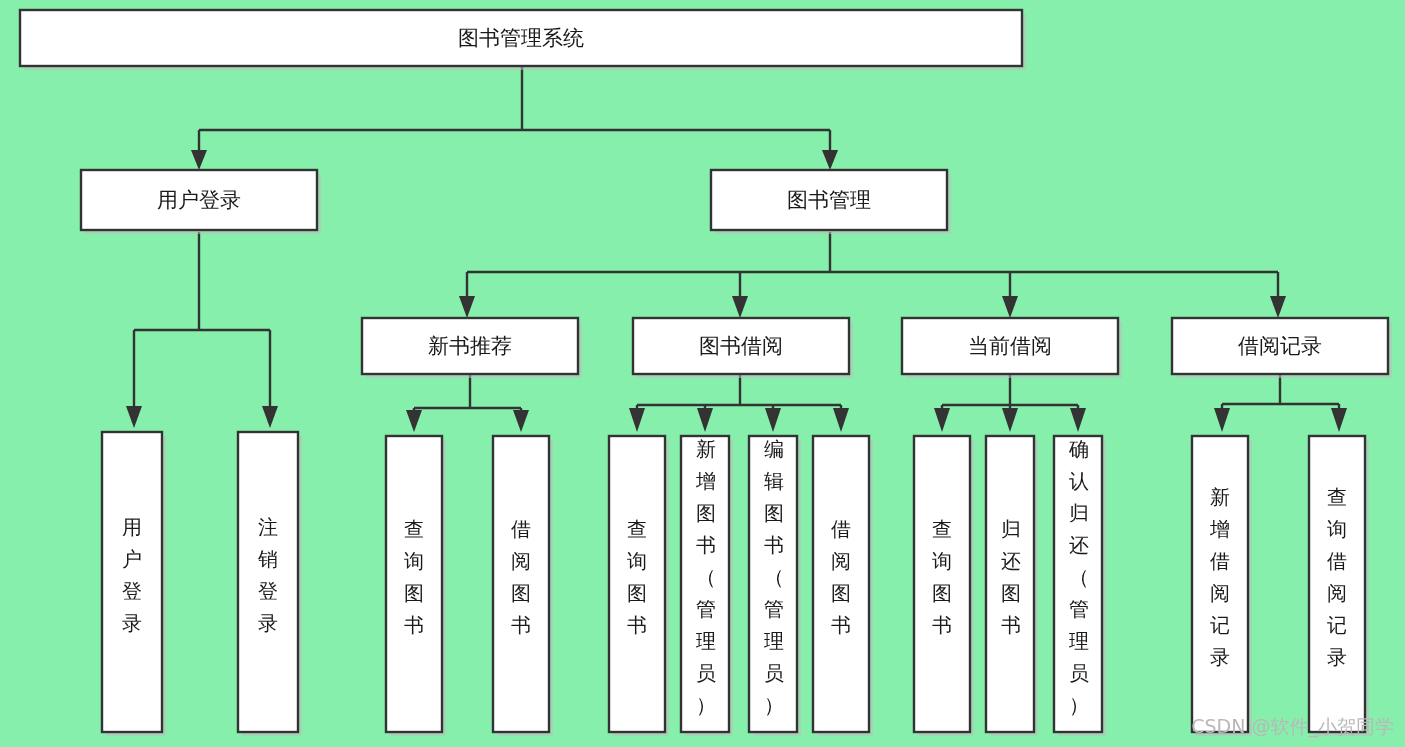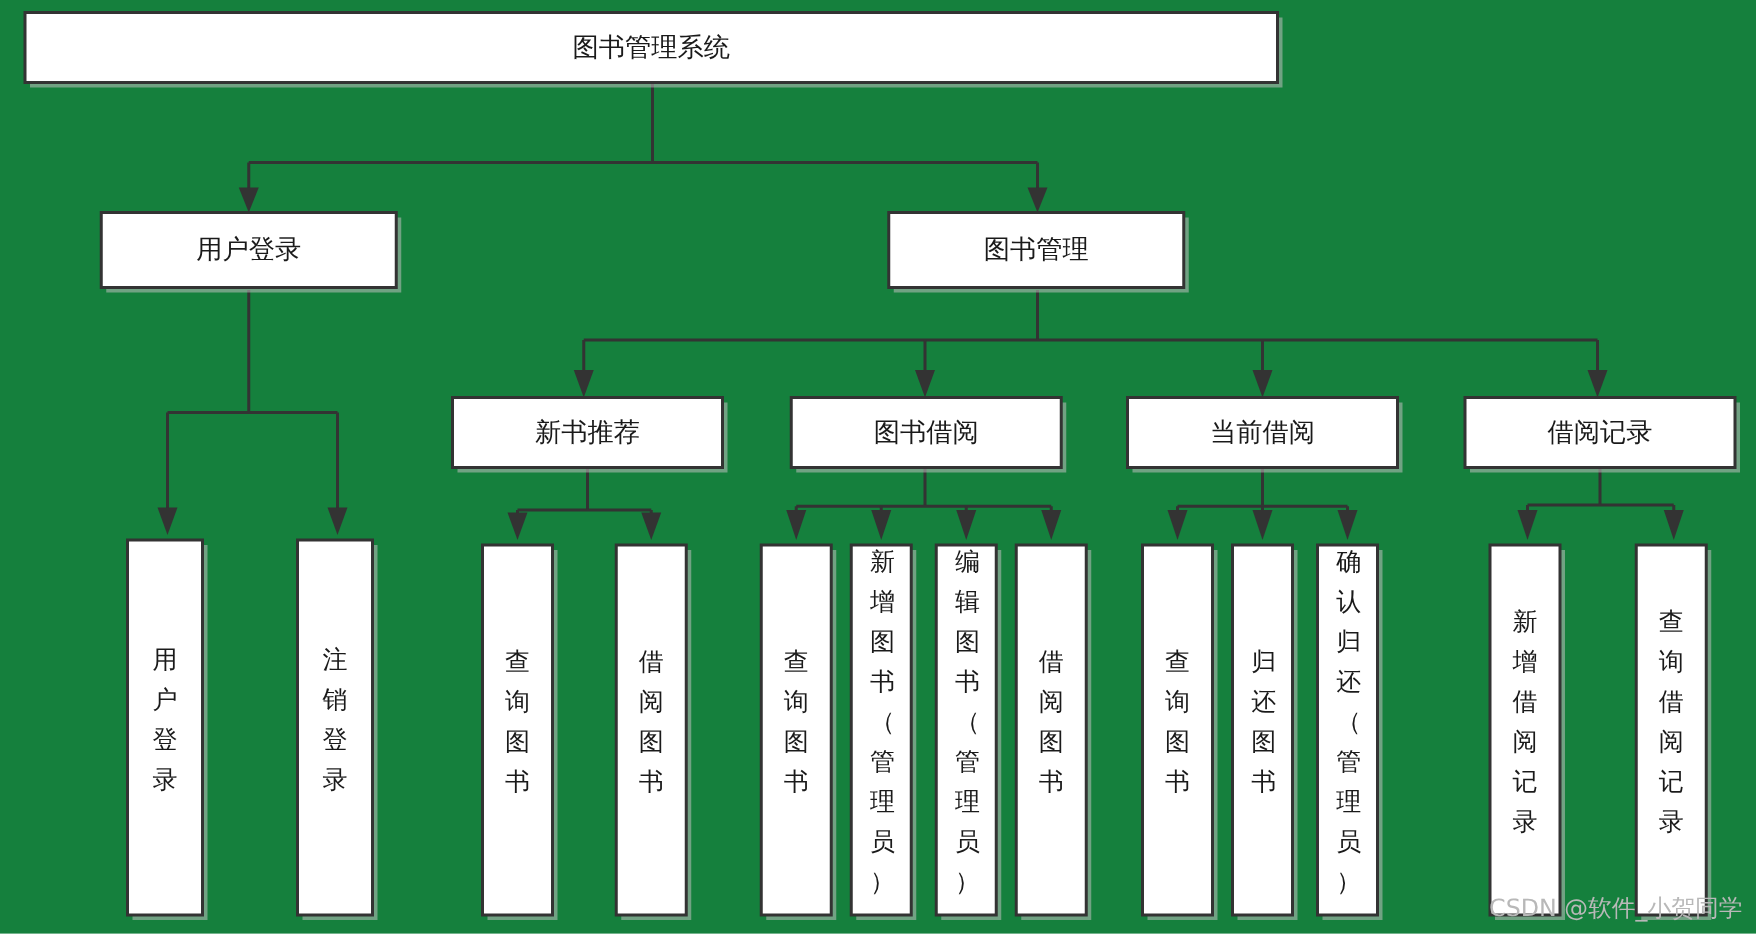--- a/index.html
+++ b/index.html
@@ -7,21 +7,21 @@
     padding: 0;
     background: #ffffff;
   }
   body {
     font-family: "Liberation Sans", "DejaVu Sans", sans-serif;
   }
   #diagram-root {
     position: relative;
     width: 1405px;
     height: 747px;
-    background: #15803d;
+    background: #86efac;
     overflow: hidden;
   }
   svg#flow-svg {
     position: absolute;
     left: 0;
     top: 0;
     width: 1405px;
     height: 747px;
     display: block;
   }

